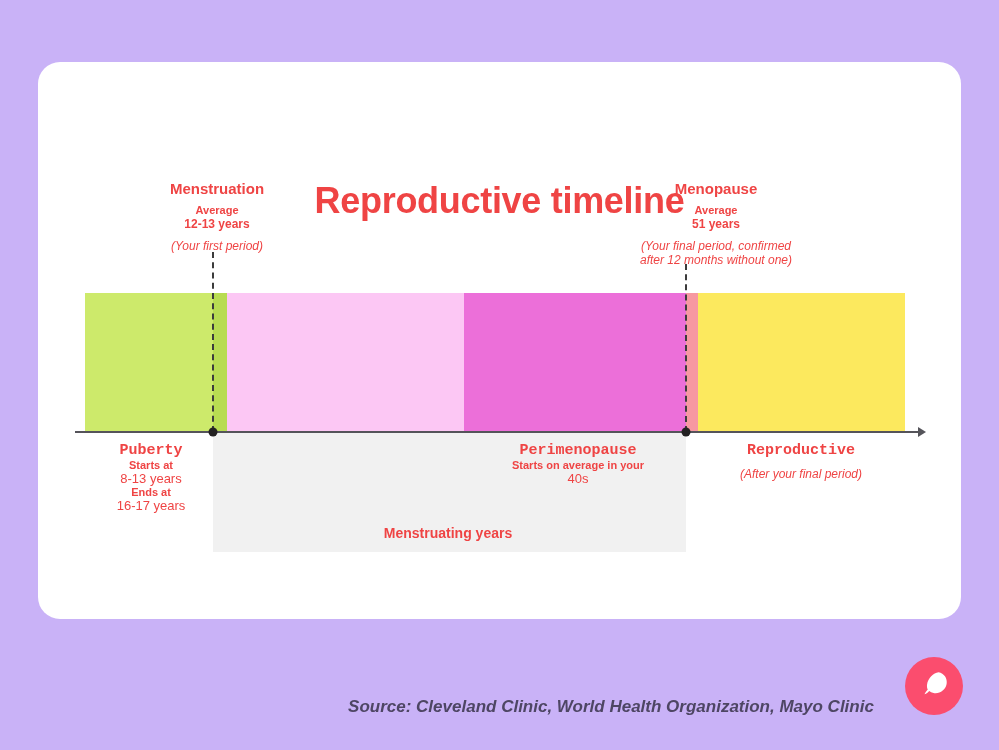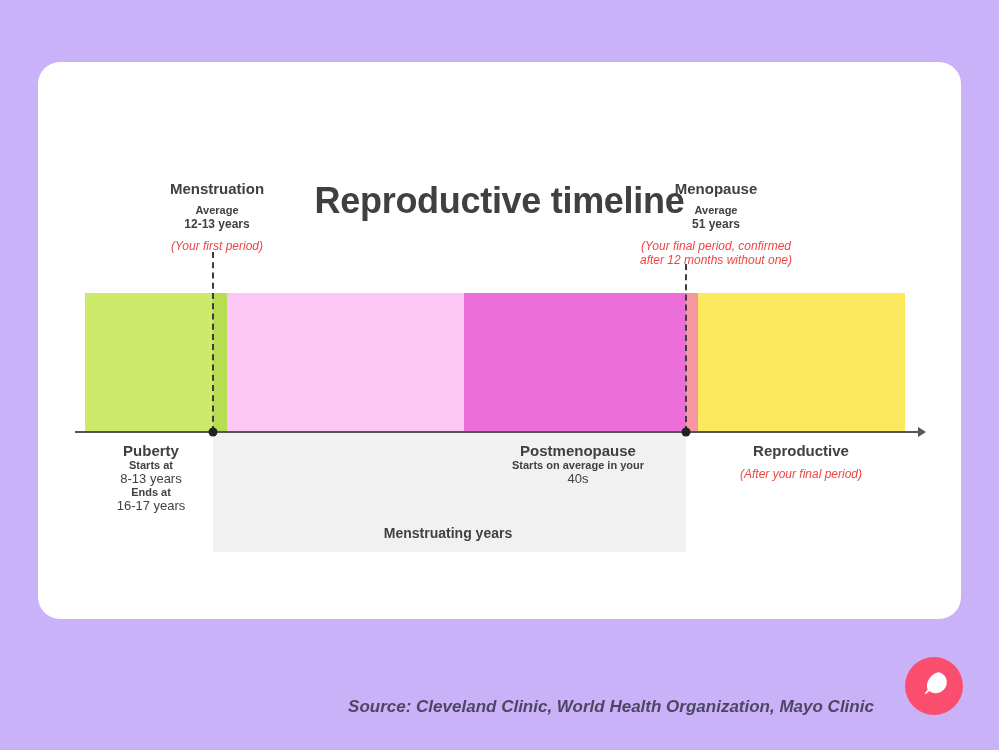--- a/index.html
+++ b/index.html
@@ -81,21 +81,21 @@
     z-index: 0;
   }
   
   .stage-block {
     position: absolute;
     transform: translateX(-50%);
     text-align: center;
     white-space: nowrap;
     z-index: 2;
   }
-  .stage-title { font-size: 15px; font-weight: 700; }
+  .stage-title { font-size: 15px; font-weight: 700; font-family: Liberation Mono, monospace; }
   .stage-sub   { font-size: 11px; font-weight: 700; margin-top: 0; line-height: 13px; }
   .stage-value { font-size: 13px; font-weight: 400; line-height: 14px; }
   .stage-note  { font-size: 12px; font-style: italic; margin-top: 8px; line-height: 14px; }
   .menstruating-label {
     position: absolute;
     left: 410px; top: 463px;
     transform: translateX(-50%);
     font-size: 14px;
     font-weight: 700;
     z-index: 2;
@@ -114,21 +114,21 @@
   .logo {
     position: absolute;
     left: 905px; top: 657px;
     width: 58px; height: 58px;
     border-radius: 50%;
     display: flex;
     align-items: center;
     justify-content: center;
   }
   .logo svg { width: 34px; height: 34px; }
-  .ink { color: #404040; }
+  .ink { color: #ef4444; }
   .muted { color: #ef4444; }
 </style>
 </head>
 <body style="background: rgb(201, 178, 247);">
 
 <div class="card" style="background: rgb(255, 255, 255);">
 
   <div class="title ink">Reproductive timeline</div>
 
   <div class="marker-block" style="left:179px; top:118px;">
@@ -170,21 +170,21 @@
 
   <div class="stage-block" style="left:113px; top:380px;">
     <div class="stage-title ink">Puberty</div>
     <div class="stage-sub ink">Starts at</div>
     <div class="stage-value ink">8-13 years</div>
     <div class="stage-sub ink">Ends at</div>
     <div class="stage-value ink">16-17 years</div>
   </div>
 
   <div class="stage-block" style="left:540px; top:380px;">
-    <div class="stage-title ink">Postmenopause</div>
+    <div class="stage-title ink">Perimenopause</div>
     <div class="stage-sub ink">Starts on average in your</div>
     <div class="stage-value ink">40s</div>
   </div>
 
   <div class="stage-block" style="left:763px; top:380px;">
     <div class="stage-title ink">Reproductive</div>
     <div class="stage-note muted">(After your final period)</div>
   </div>
 
   <div class="menstruating-label ink">Menstruating years</div>

